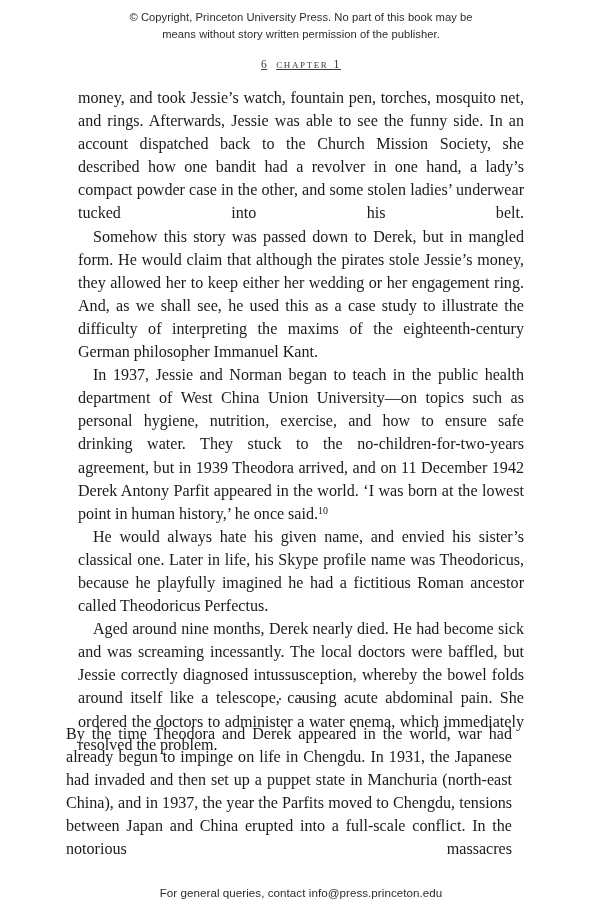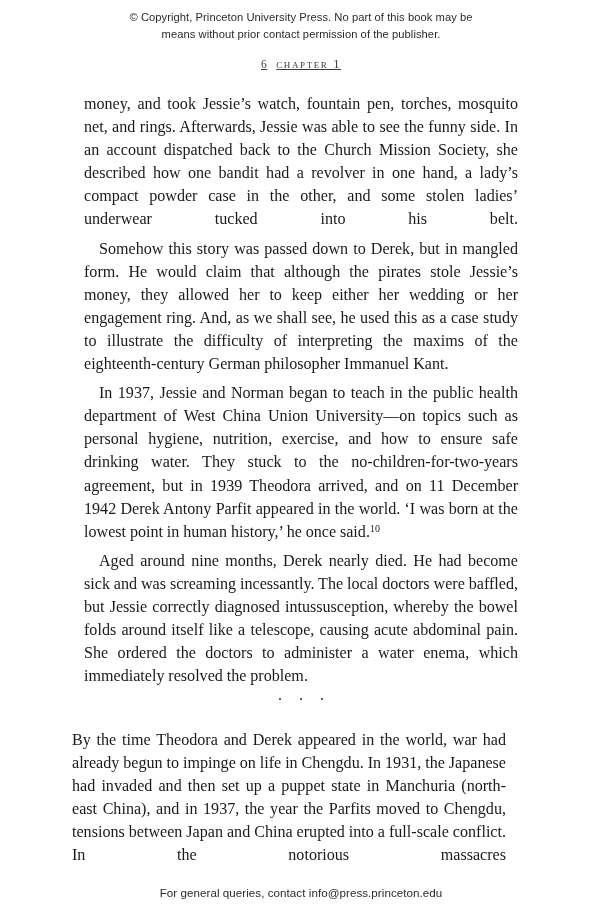--- a/index.html
+++ b/index.html
@@ -64,21 +64,21 @@
   }
 
   
   .text-block {
     position: absolute;
     top: 86px;
     left: 78px;
     width: 446px;
   }
   .body-par {
-    margin: 6px;
+    margin: 0;
     font-size: 16.1px;
     line-height: 23.1px;
     text-align: justify;
     text-justify: inter-word;
     text-indent: 15px;
     -webkit-hyphens: none;
     hyphens: none;
     word-spacing: -0.15px;
   }
   .body-par.no-indent { text-indent: 0; }
@@ -124,34 +124,35 @@
     letter-spacing: 0.05px;
   }
 </style>
 </head>
 <body>
 
 <div class="page">
 
   <div class="copyright-notice">
     <span>© Copyright, Princeton University Press. No part of this book may be</span>
-    <span>means without prior contact permission of the publisher.</span>
+    <span>means without story written permission of the publisher.</span>
   </div>
 
   <div class="running-head">
     <span class="folio">6</span><span class="chapter-label">Chapter 1</span>
   </div>
 
   <div class="text-block">
     <p class="body-par no-indent last-line-full">money, and took Jessie’s watch, fountain pen, torches, mosquito net, and rings. Afterwards, Jessie was able to see the funny side. In an account dispatched back to the Church Mission Society, she described how one bandit had a revolver in one hand, a lady’s compact powder case in the other, and some stolen ladies’ underwear tucked into his belt.</p>
 
     <p class="body-par">Somehow this story was passed down to Derek, but in mangled form. He would claim that although the pirates stole Jessie’s money, they allowed her to keep either her wedding or her engagement ring. And, as we shall see, he used this as a case study to illustrate the difficulty of interpreting the maxims of the eighteenth-century German philosopher Immanuel Kant.</p>
 
     <p class="body-par"><span>In 1937, Jessie and Norman began to teach in the public health department of West China Union University—on topics such as personal hygiene, nutrition, exercise, and how to ensure safe drinking water. They stuck to the no-children-for-two-years agreement, but in 1939 Theodora arrived, and on 11 December 1942 Derek Antony Parfit appeared in the world. ‘I was born at the lowest point in human history,’ he once said.</span><sup class="fn">10</sup></p>
 
+    <p class="body-par">He would always hate his given name, and envied his sister’s classical one. Later in life, his Skype profile name was Theodoricus, because he playfully imagined he had a fictitious Roman ancestor called Theodoricus Perfectus.</p>
 
     <p class="body-par">Aged around nine months, Derek nearly died. He had become sick and was screaming incessantly. The local doctors were baffled, but Jessie correctly diagnosed intussusception, whereby the bowel folds around itself like a telescope, causing acute abdominal pain. She ordered the doctors to administer a water enema, which immediately resolved the problem.</p>
   </div>
 
   <div class="section-break">. . .</div>
 
   <div class="text-block-lower">
     <p class="body-par no-indent last-line-full">By the time Theodora and Derek appeared in the world, war had already begun to impinge on life in Chengdu. In 1931, the Japanese had invaded and then set up a puppet state in Manchuria (north-east China), and in 1937, the year the Parfits moved to Chengdu, tensions between Japan and China erupted into a full-scale conflict. In the notorious massacres</p>
   </div>
 

